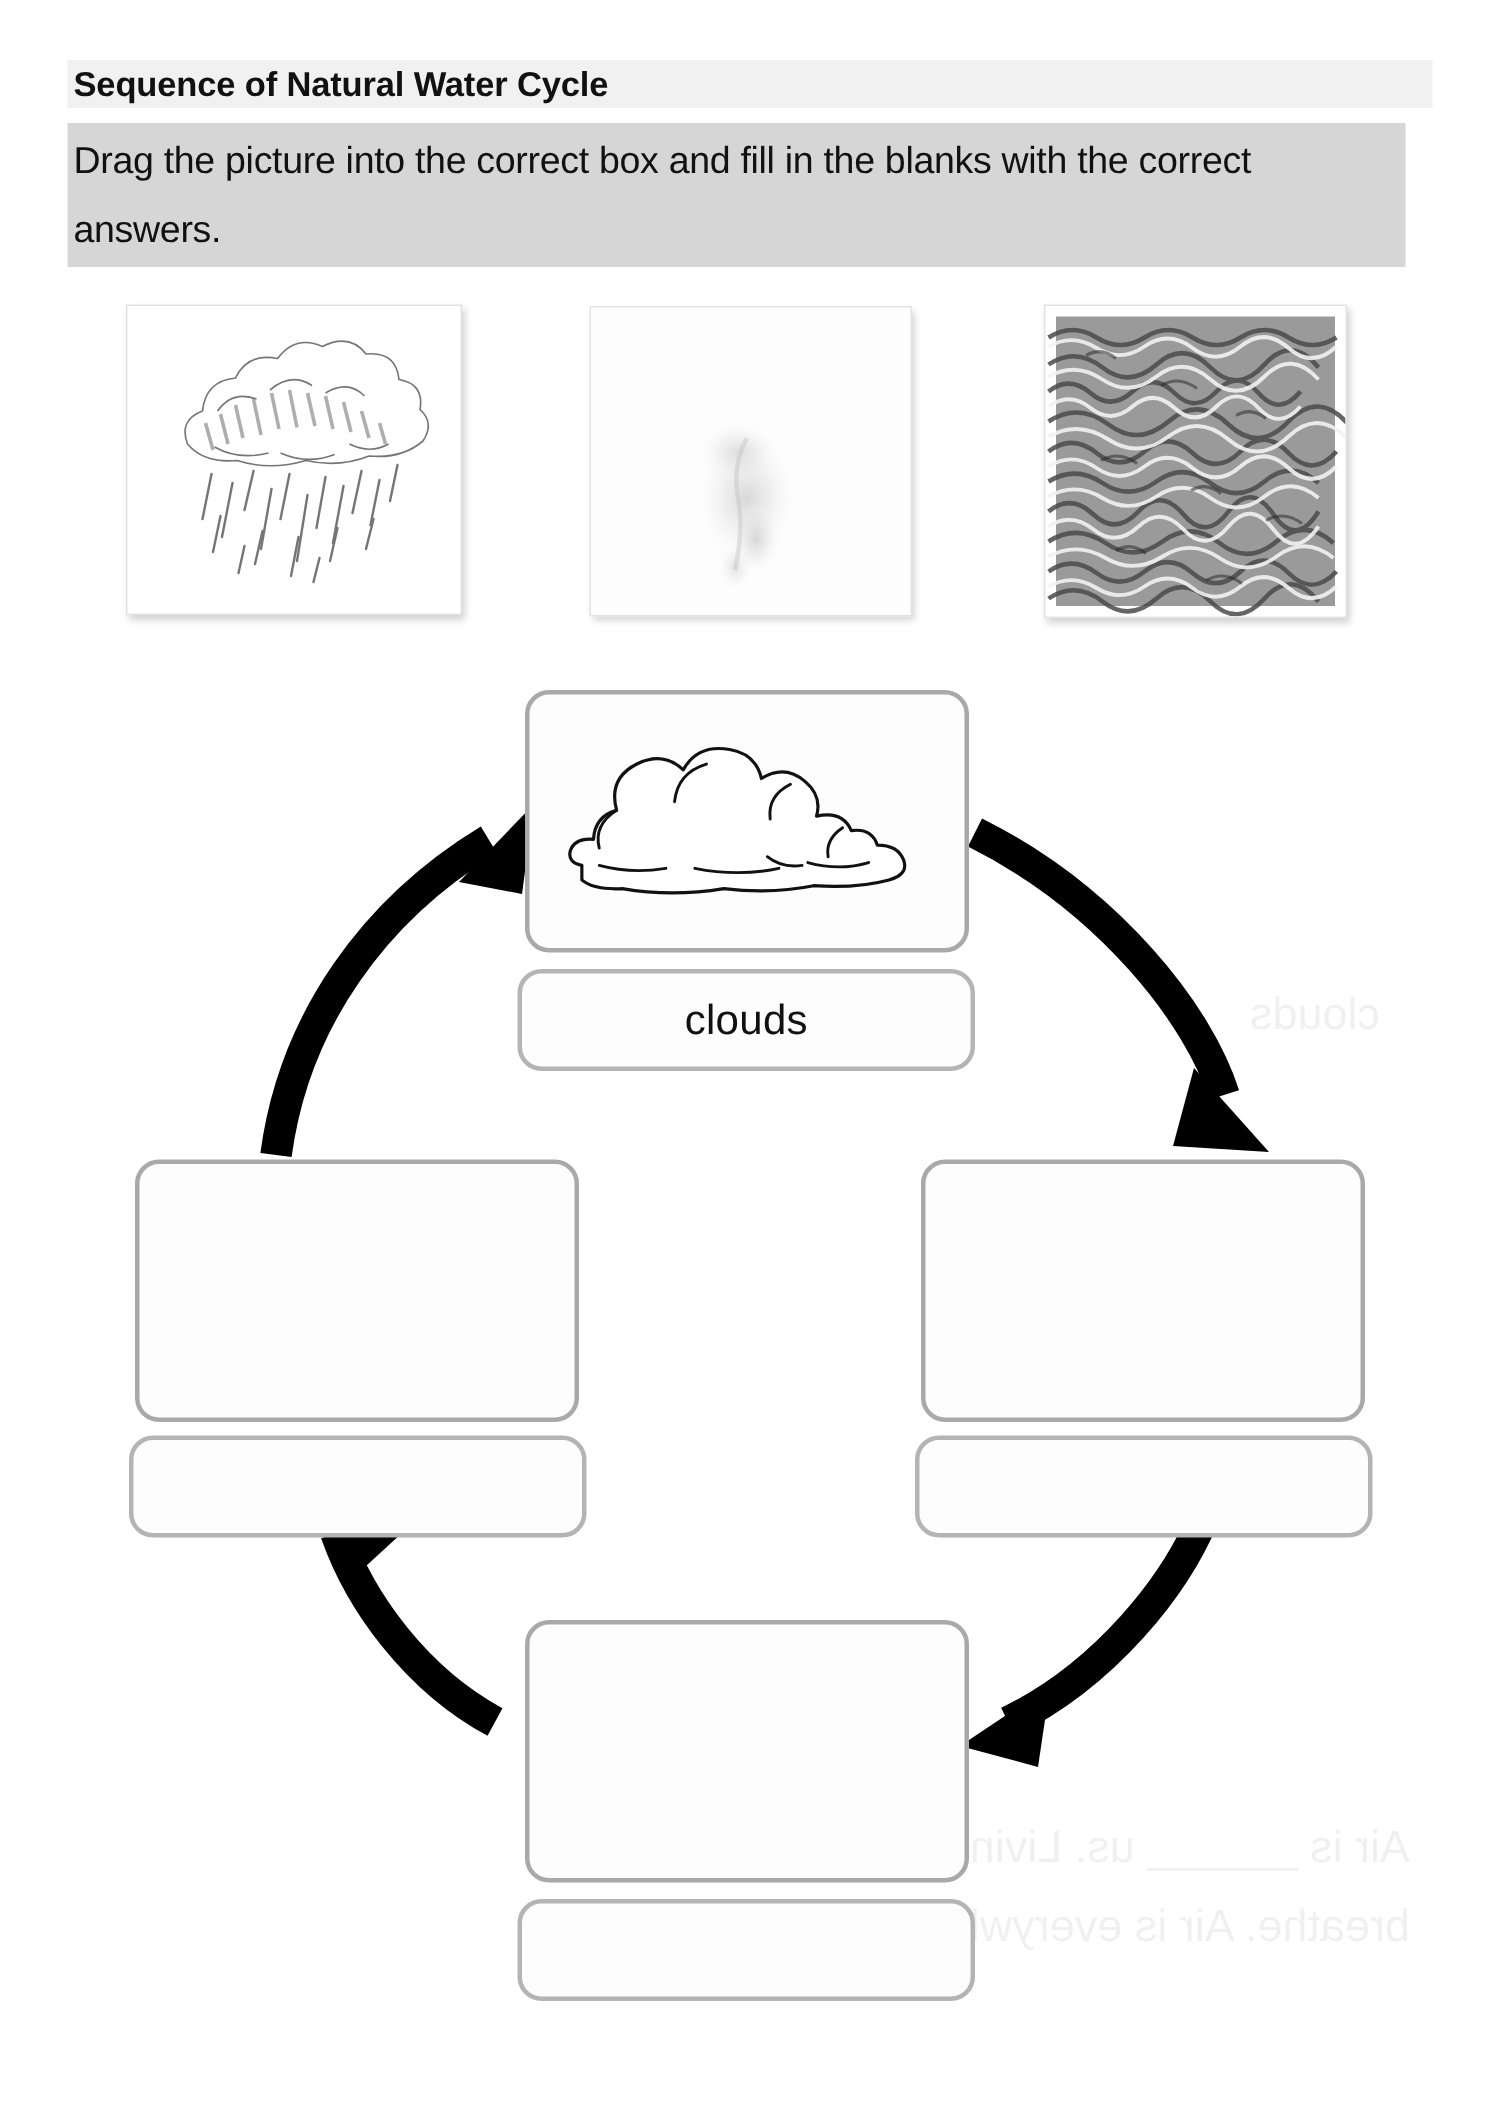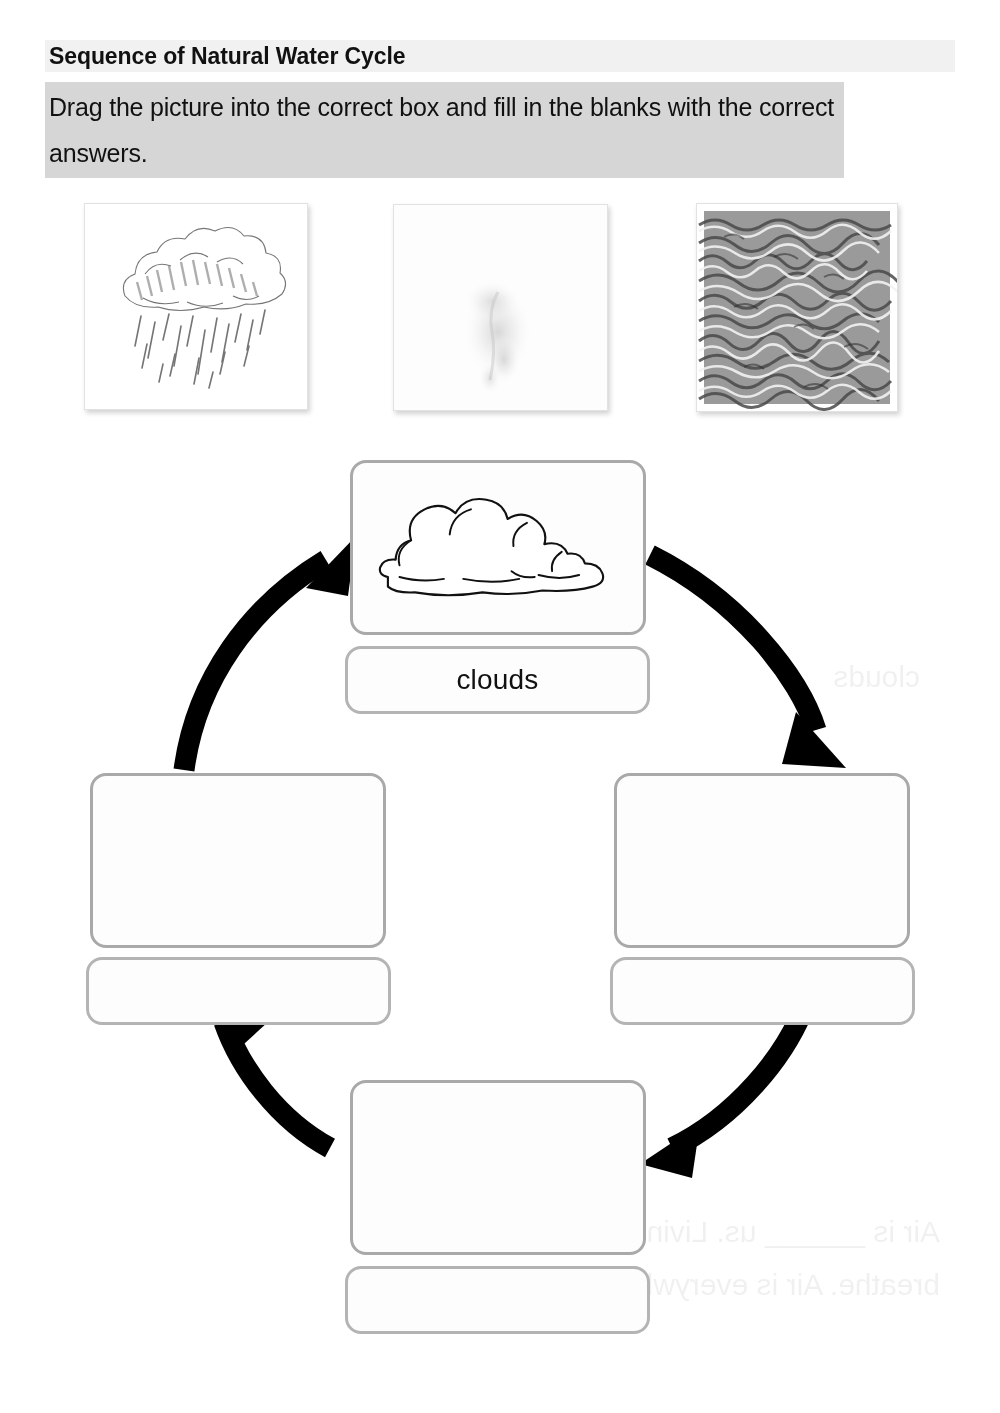--- a/index.html
+++ b/index.html
@@ -38,21 +38,21 @@
     font-weight: bold;
     color: #111111;
     letter-spacing: -0.1px;
     padding-left: 4px;
   }
 
   #instruction-band {
     position: absolute;
     left: 45px;
     top: 82px;
-    width: 799px;
+    width: 892px;
     height: 96px;
     background: #d6d6d6;
     padding-top: 2px;
     box-sizing: border-box;
   }
   #instruction-text {
     font-size: 25px;
     color: #111111;
     line-height: 46px;
     padding-left: 4px;

